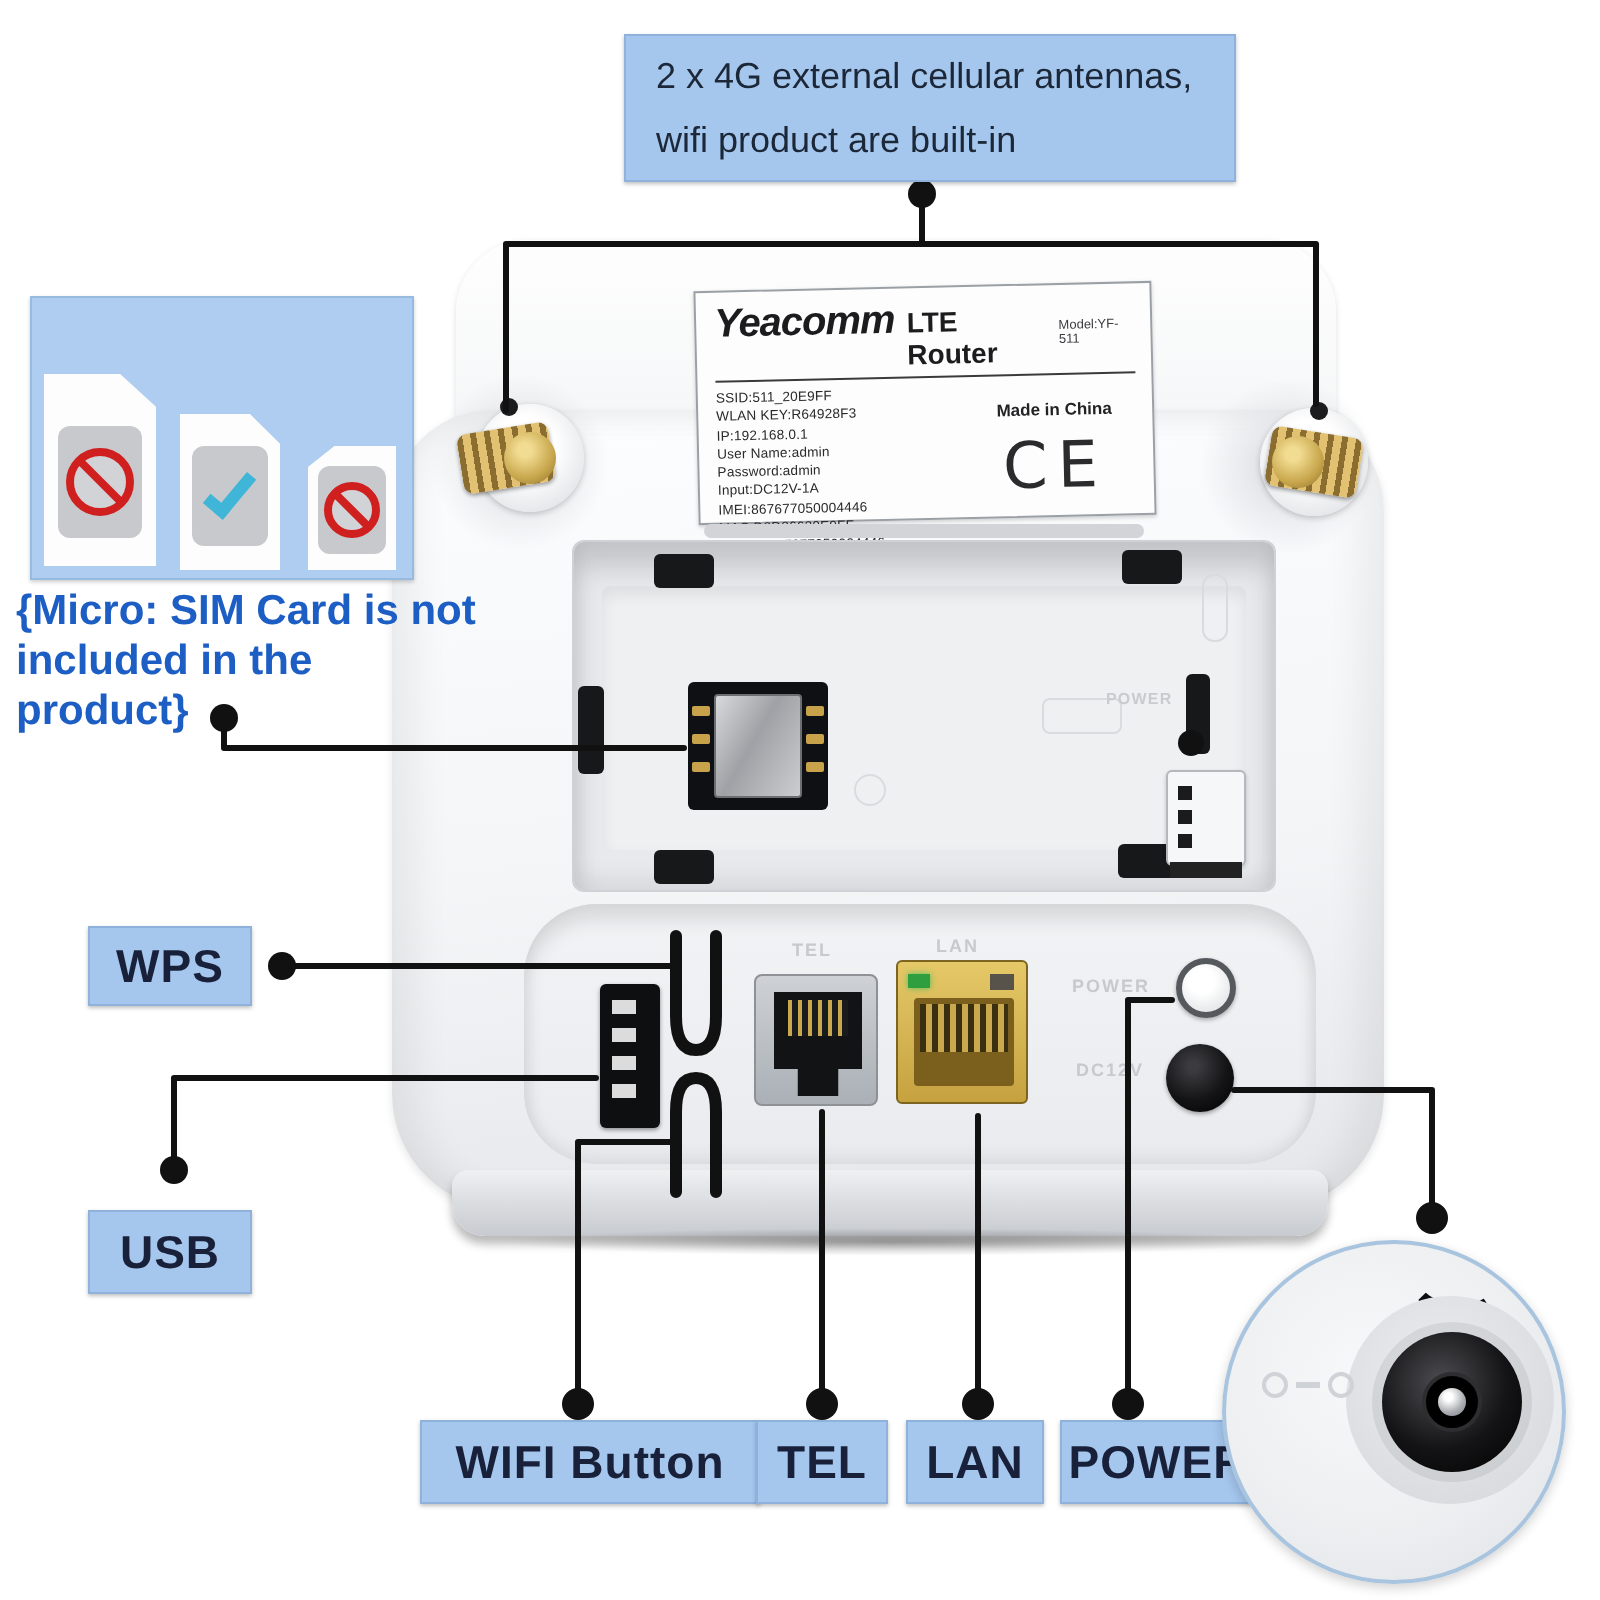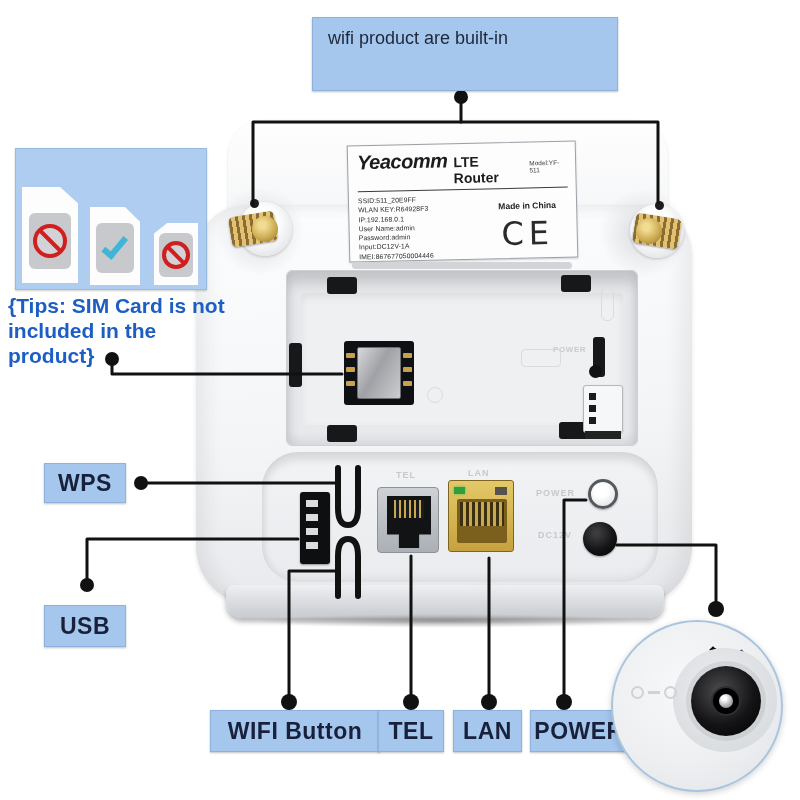--- a/index.html
+++ b/index.html
@@ -305,20 +305,21 @@
       <circle cx="87" cy="585" r="7"></circle>
       <circle cx="289" cy="702" r="8"></circle>
       <circle cx="411" cy="702" r="8"></circle>
       <circle cx="489" cy="702" r="8"></circle>
       <circle cx="564" cy="702" r="8"></circle>
       <circle cx="716" cy="609" r="8"></circle>
     </g>
   </svg>
 
   <div class="callout-top">
+    <div>2 x 4G external cellular antennas,</div>
     <div>wifi product are built-in</div>
   </div>
 
   <div class="sim-panel">
     <div class="sim-card sim1">
       <div class="sim-chip">
         <div class="no-icon no-lg">
             <div class="no-bar"></div>
           </div>
       </div>
@@ -331,21 +332,21 @@
     <div class="sim-card sim3">
       <div class="sim-chip">
         <div class="no-icon no-sm">
             <div class="no-bar"></div>
           </div>
       </div>
     </div>
   </div>
 
   <div class="tips">
-    <div>{Tips: SIM Card is not</div>
+    <div>{Micro: SIM Card is not</div>
     <div>included in the product}</div>
   </div>
 
   <div class="chip" style="left:44px; top:463px; width:82px; height:40px;">WPS</div>
   <div class="chip" style="left:44px; top:605px; width:82px; height:42px;">USB</div>
   <div class="chip" style="left:210px; top:710px; width:170px; height:42px;">WIFI Button</div>
   <div class="chip" style="left:378px; top:710px; width:66px; height:42px;">TEL</div>
   <div class="chip" style="left:453px; top:710px; width:69px; height:42px;">LAN</div>
   <div class="chip" style="left:530px; top:710px; width:98px; height:42px;">POWER</div>
 

